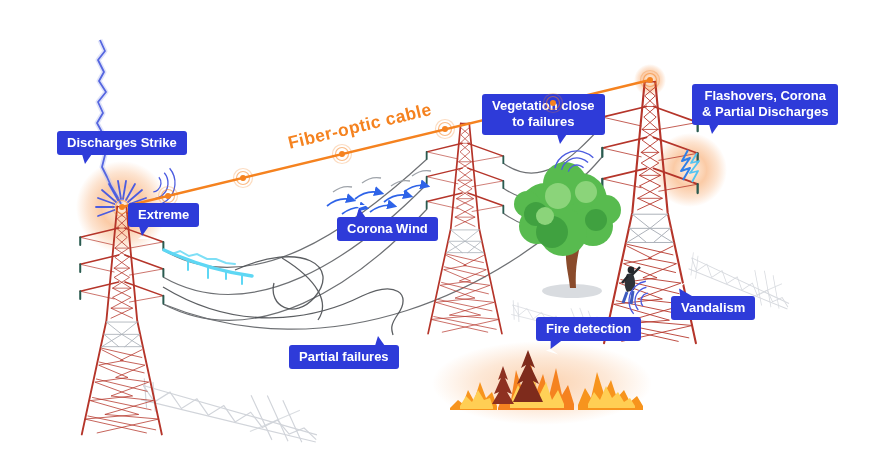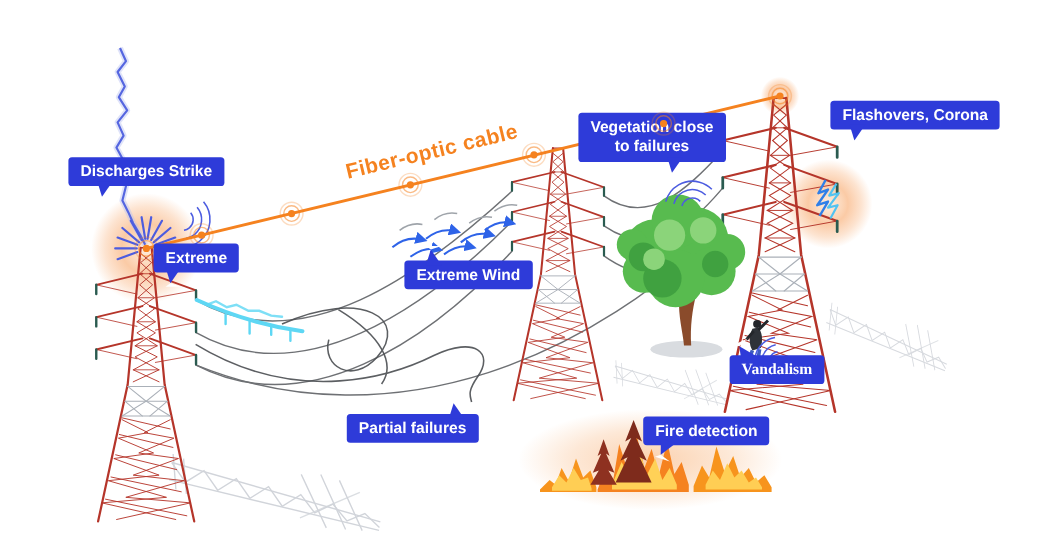--- a/index.html
+++ b/index.html
@@ -239,41 +239,42 @@
     <span>Discharges Strike</span>
     <div class="tail tail-down" style="left:24px;"></div>
   </div>
 
   <div class="callout" style="left:128px;top:203px;">
     <span>Extreme</span>
     <div class="tail tail-down" style="left:10px;"></div>
   </div>
 
   <div class="callout" style="left:337px;top:217px;">
-    <span>Extreme Wind</span>
+    <span>Corona Wind</span>
     <div class="tail tail-up" style="left:18px;"></div>
   </div>
 
   <div class="callout" style="left:482px;top:94px;">
     <span>Vegetation close</span>
     <span>to failures</span>
     <div class="tail tail-down" style="left:60%;"></div>
   </div>
 
   <div class="callout" style="left:672px;top:84px;margin-left:20px;">
     <span>Flashovers, Corona</span>
+    <span>&amp; Partial Discharges</span>
     <div class="tail tail-down" style="left:16px;"></div>
   </div>
 
-  <div class="callout" style="left:608px;top:296px;font-family:Liberation Serif, serif;">
+  <div class="callout" style="left:671px;top:296px;">
     <span>Vandalism</span>
     <div class="tail tail-up" style="left:6px;transform:rotate(-25deg);"></div>
   </div>
 
-  <div class="callout" style="left:536px;top:347px;">
+  <div class="callout" style="left:536px;top:317px;">
     <span>Fire detection</span>
     <div class="tail tail-down" style="left:12px;transform:rotate(18deg);"></div>
   </div>
 
   <div class="callout" style="left:289px;top:345px;">
     <span>Partial failures</span>
     <div class="tail tail-up" style="left:78%;"></div>
   </div>
 
   <div class="cable-text">

